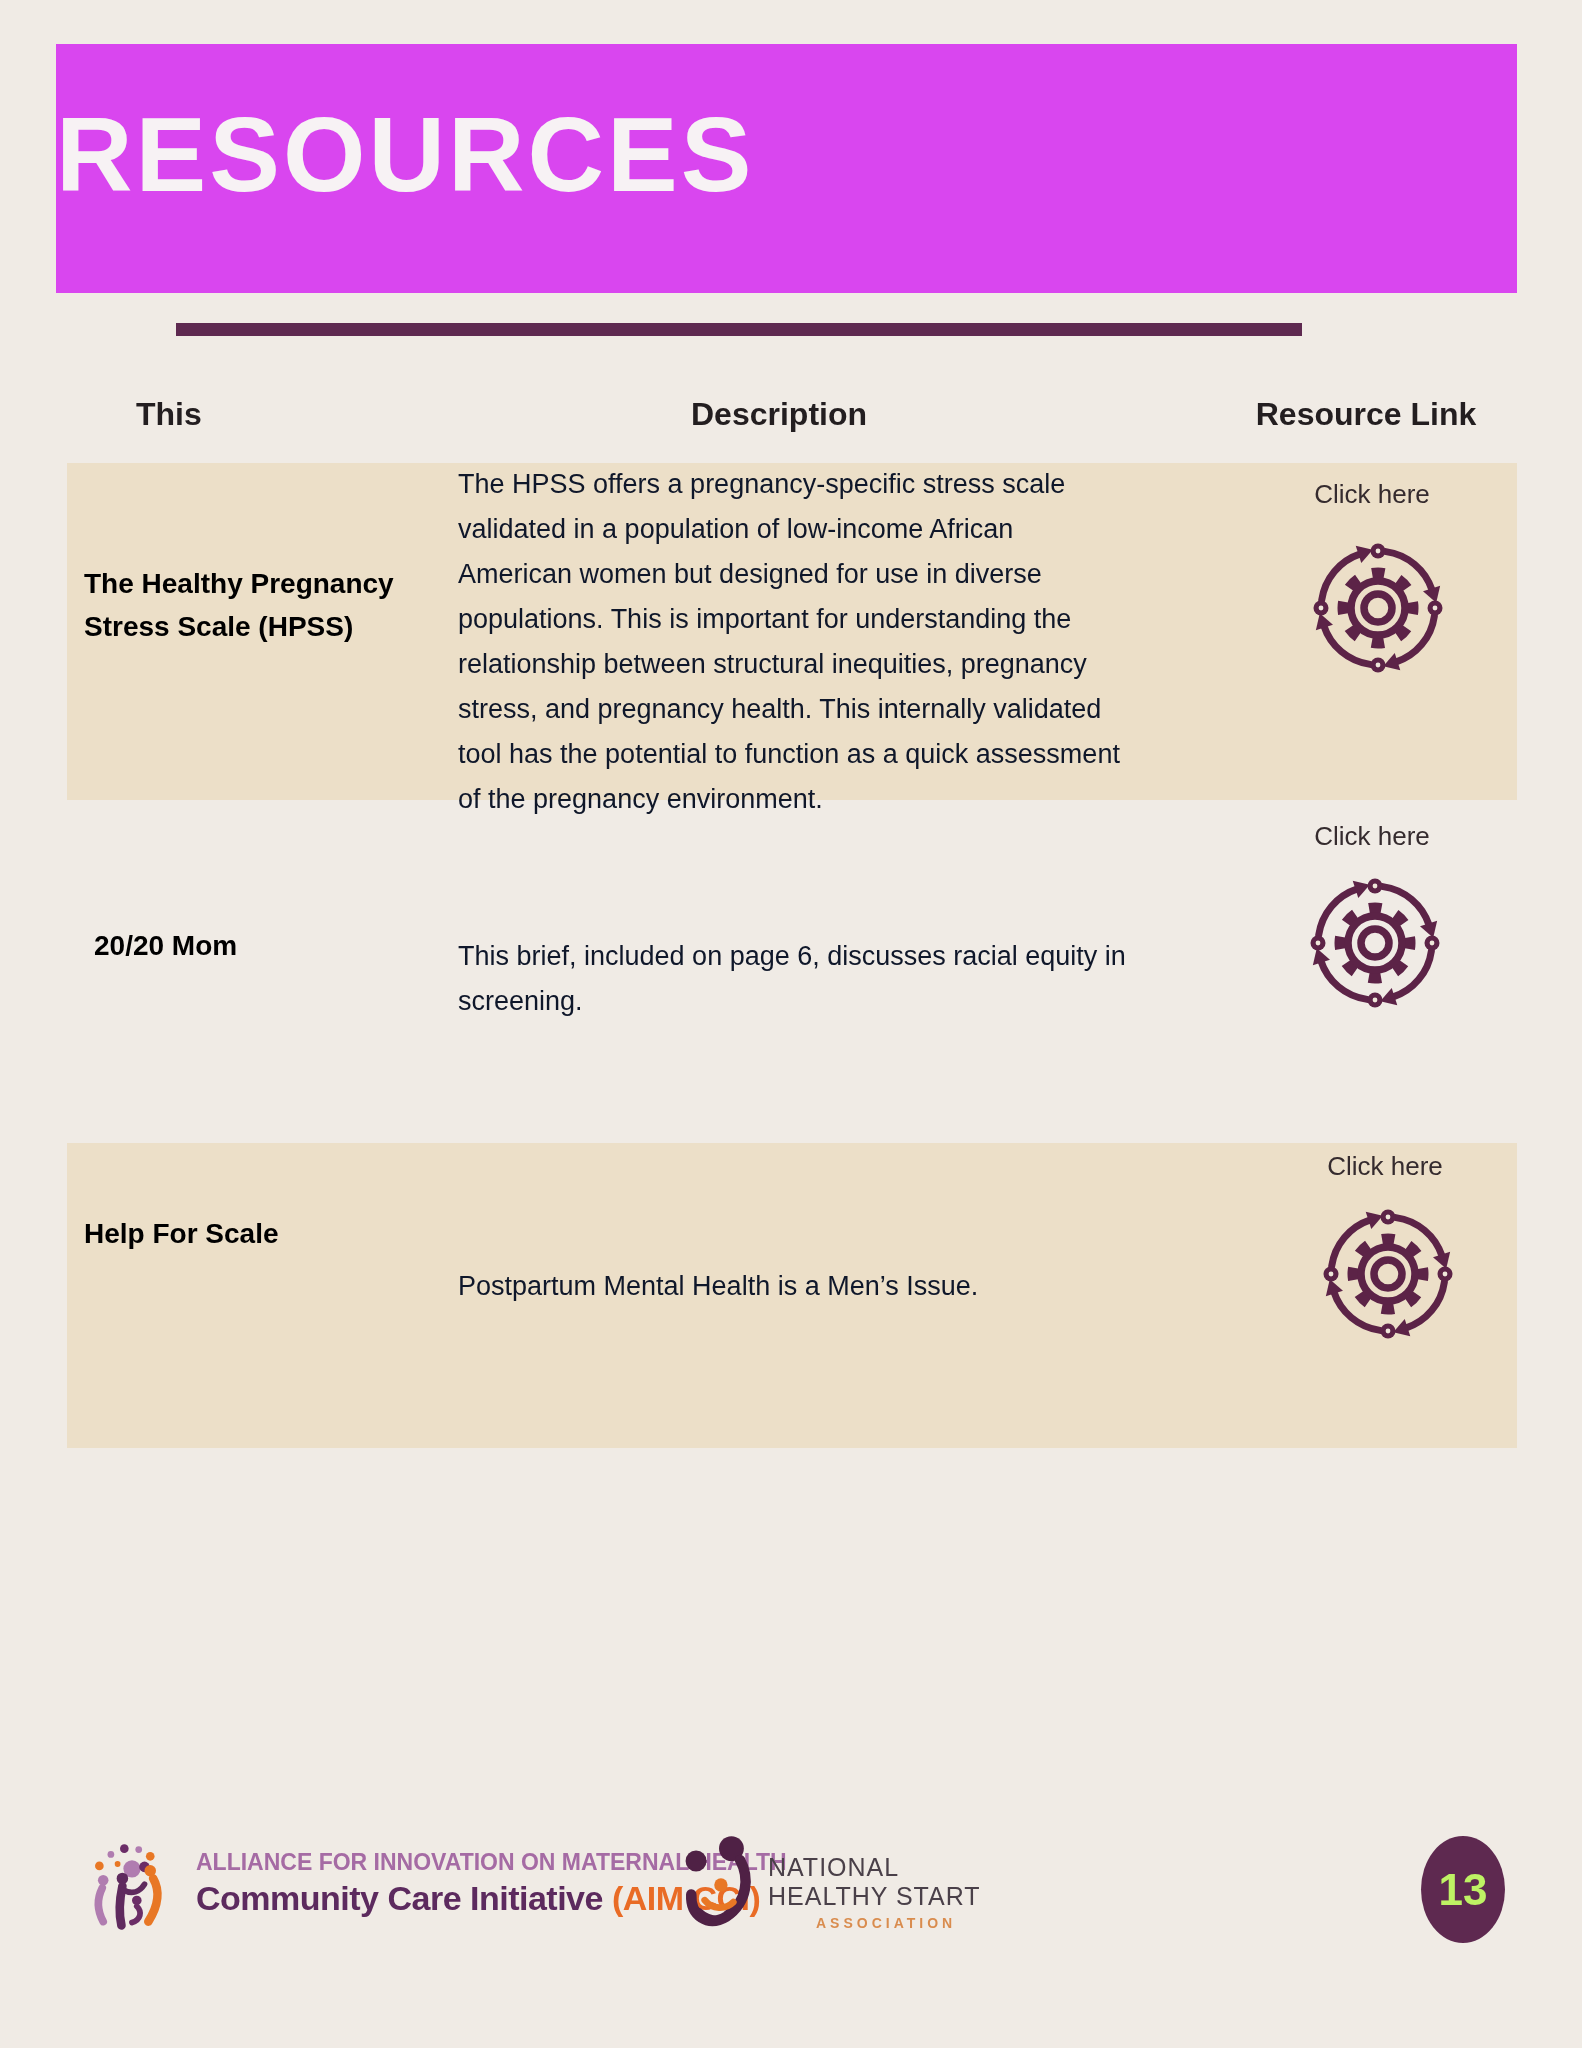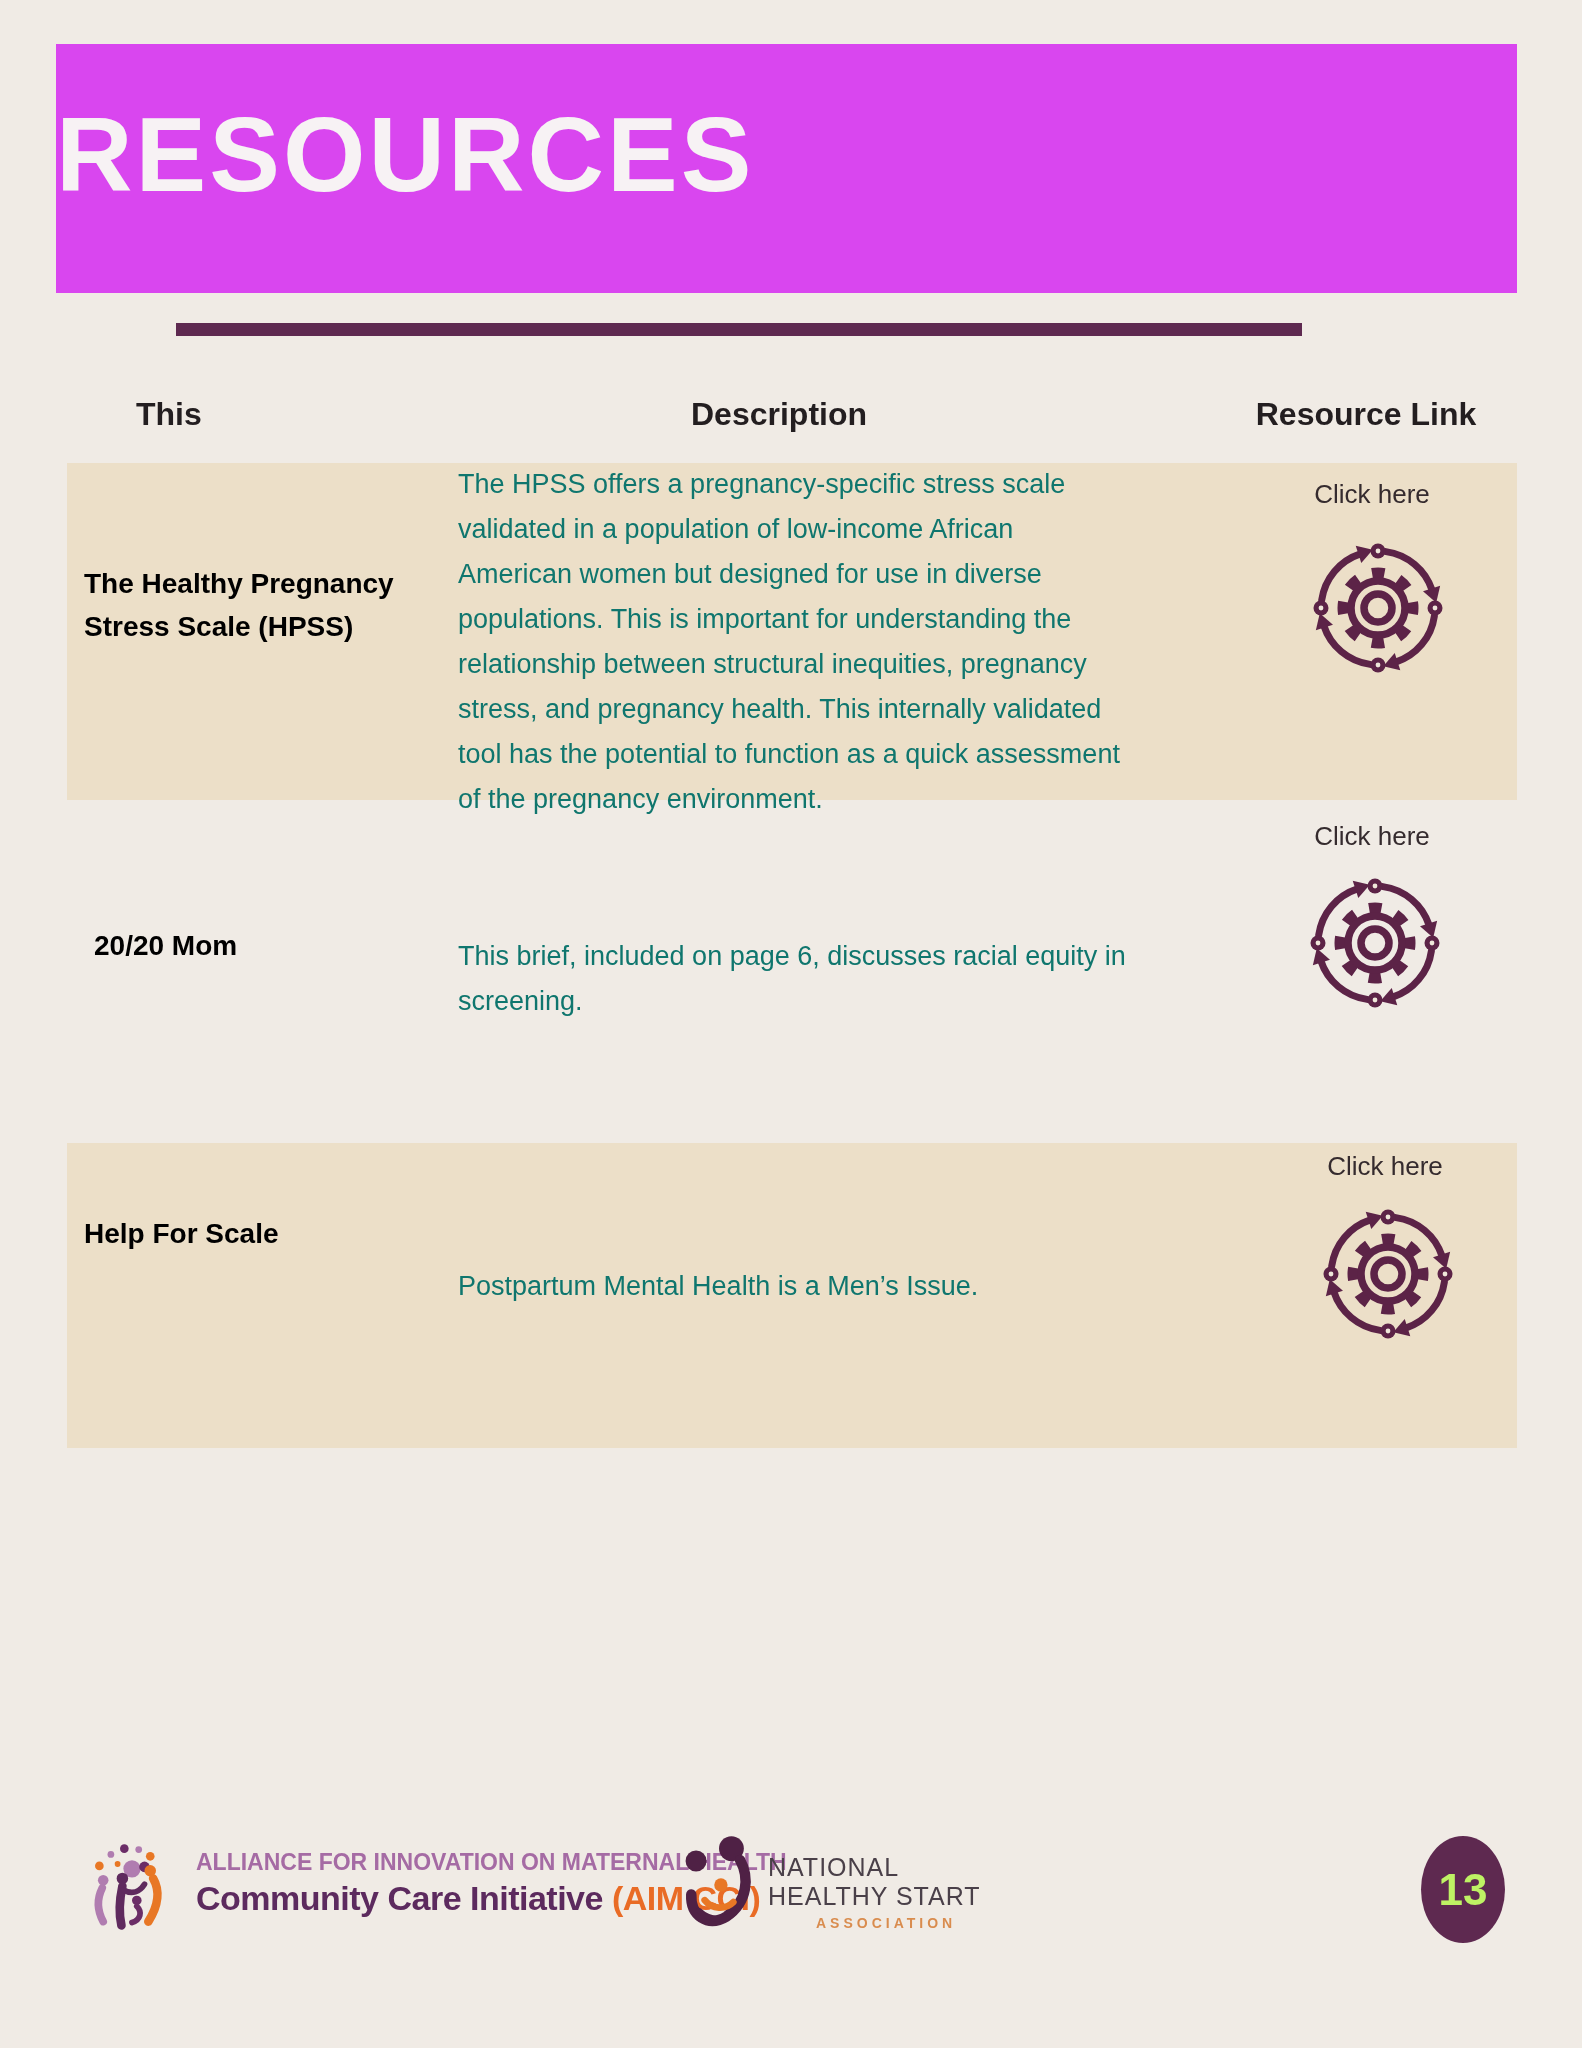--- a/index.html
+++ b/index.html
@@ -46,21 +46,21 @@
   .shade.r1{top:463px;height:337px;}
   .shade.r3{top:1143px;height:305px;}
 
   .row-title{
     position:absolute;
     font-size:28px;font-weight:bold;color:#000000;
     line-height:43px;white-space:pre-line;
   }
   .row-desc{
     position:absolute;
-    font-size:27px;color:#0f766e;
+    font-size:27px;color:#0f172a;
     line-height:45px;white-space:pre-line;
   }
   .click-here{
     position:absolute;width:220px;text-align:center;
     font-size:26px;color:#352b2e;
     cursor:pointer;
   }
   .icon-link{position:absolute;width:140px;height:140px;cursor:pointer;}
 
   .t1{left:84px;top:562px;width:370px;}

